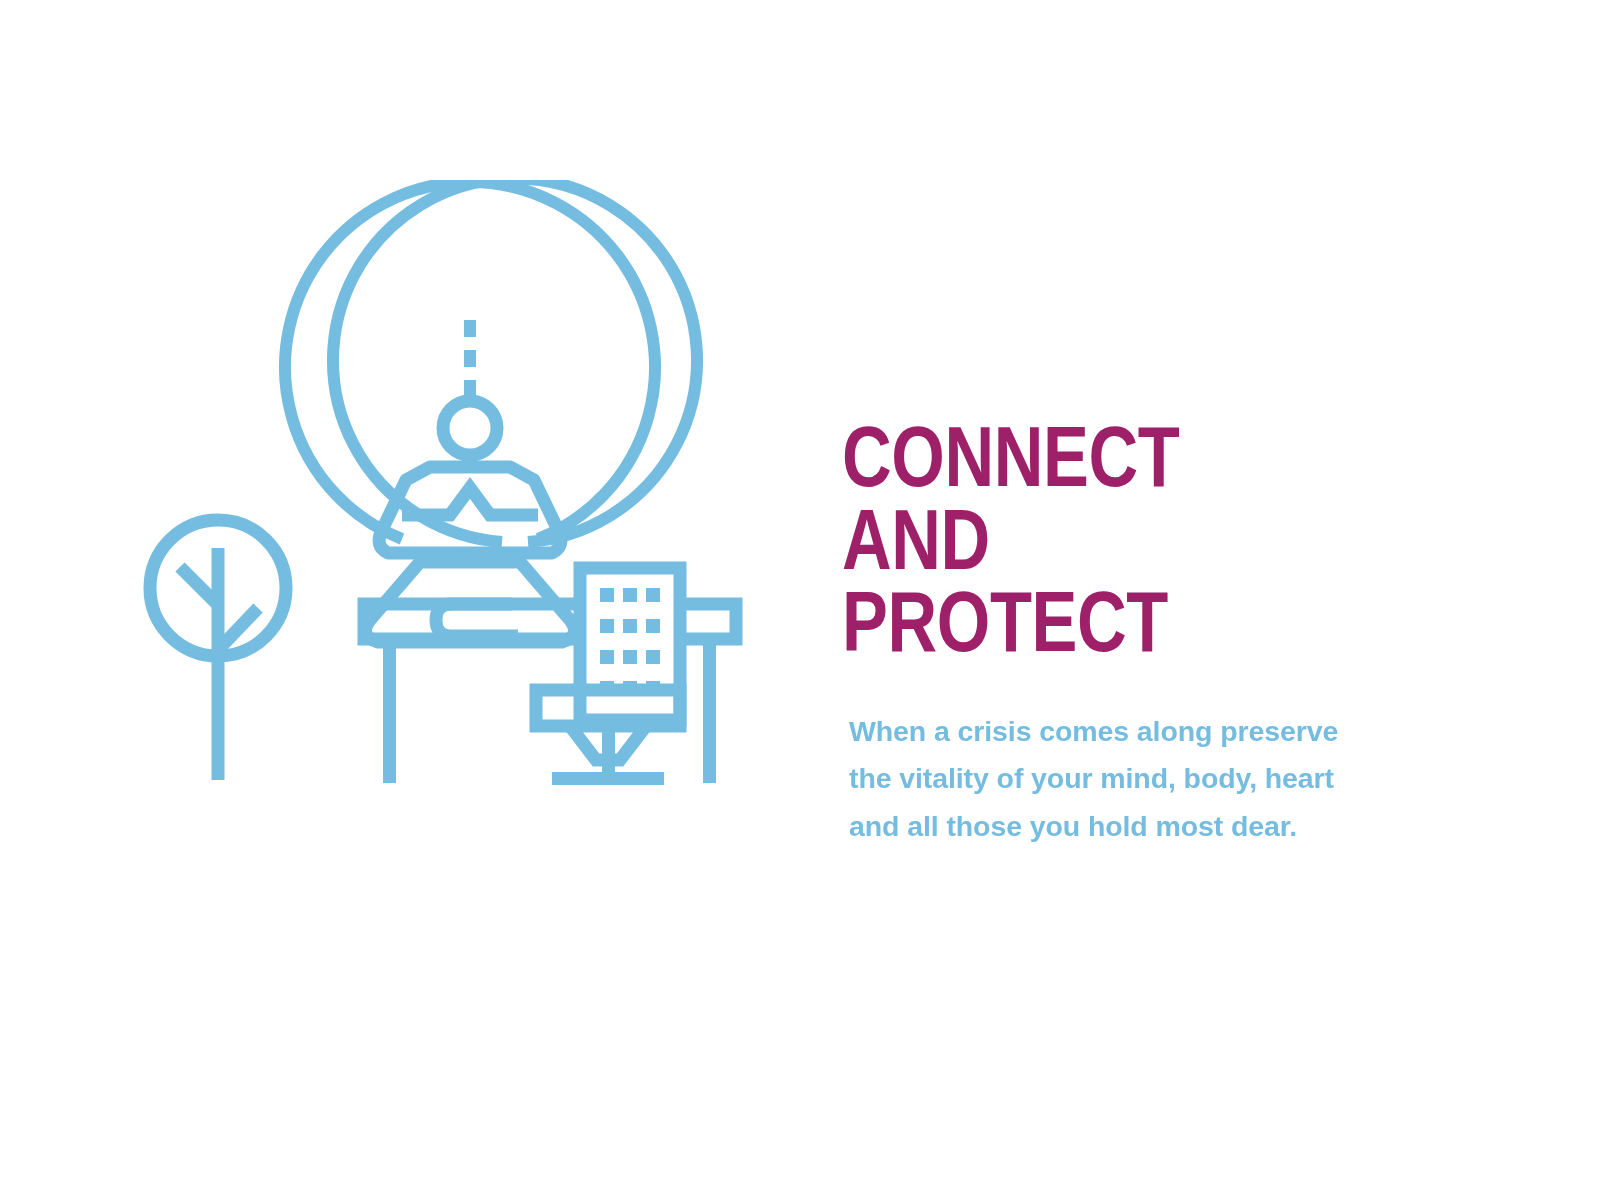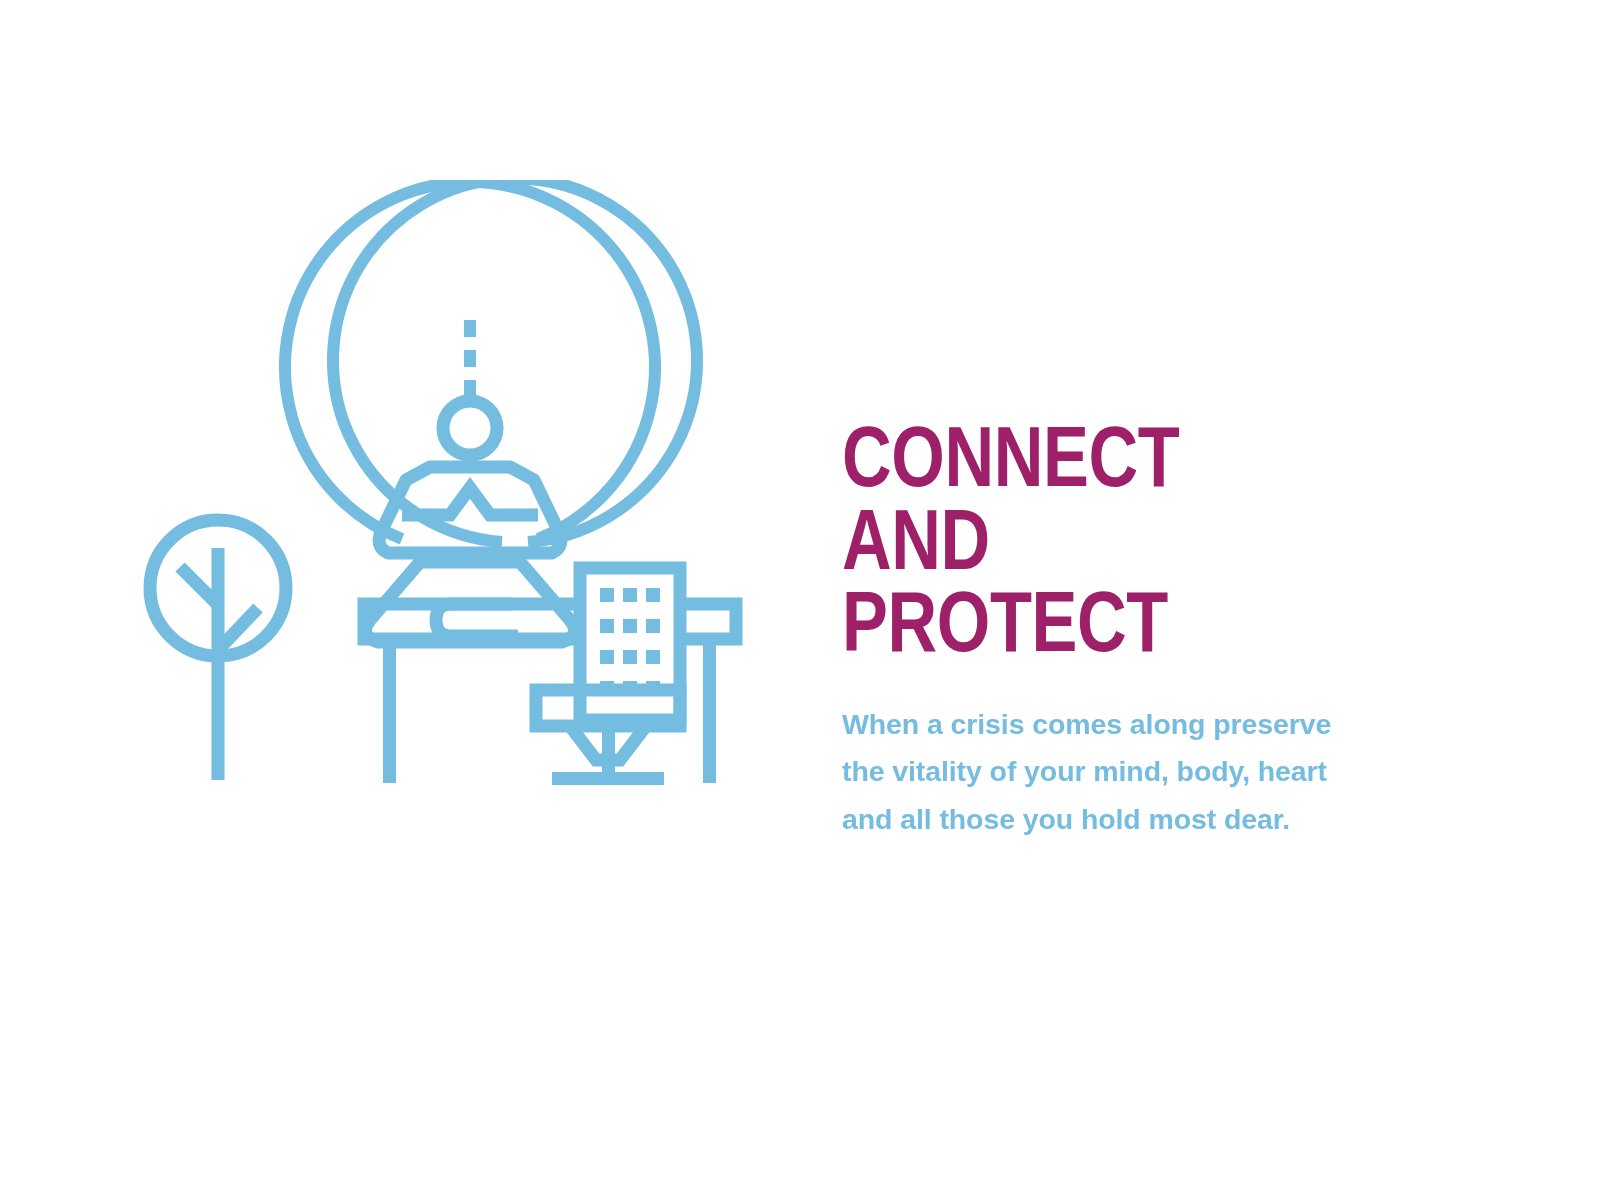--- a/index.html
+++ b/index.html
@@ -52,21 +52,21 @@
     font-size: 86px;
     line-height: 0.96;
     font-weight: 700;
     letter-spacing: -0.5px;
     transform: scaleX(0.80);
     transform-origin: left top;
     white-space: pre-line;
   }
 
   #subhead {
-    margin: 0;
+    margin: 7px;
     padding-top: 38px;
     color: #74BCE0;
     font-family: "Liberation Sans", sans-serif;
     font-size: 28.5px;
     font-weight: 700;
     line-height: 1.67;
     letter-spacing: -0.1px;
     white-space: pre-line;
     max-width: 560px;
   }

